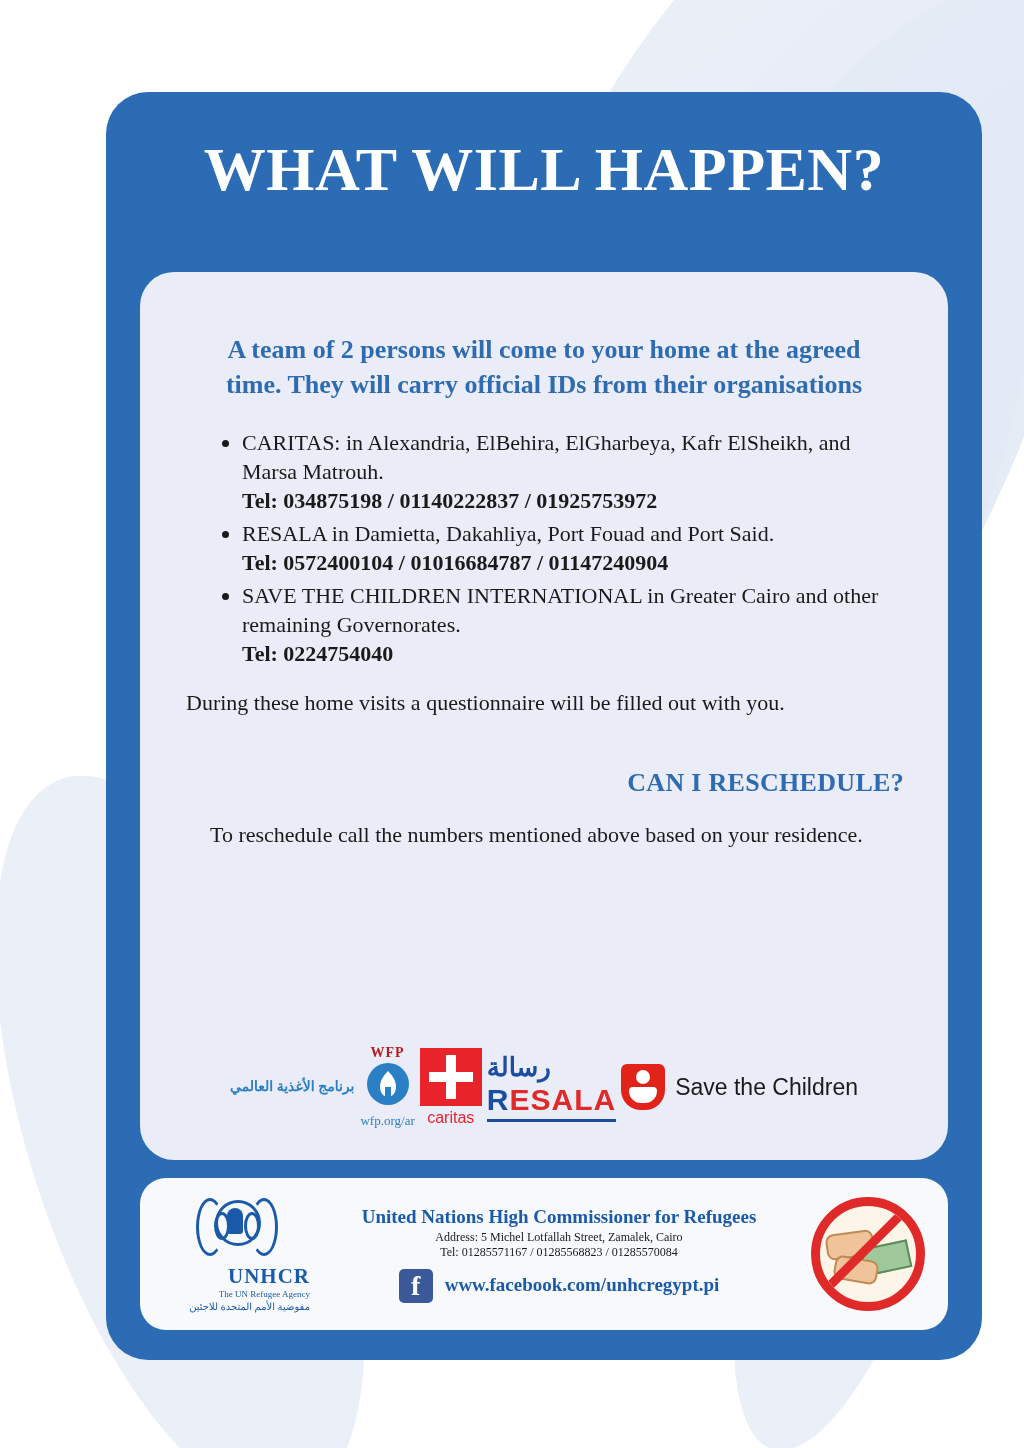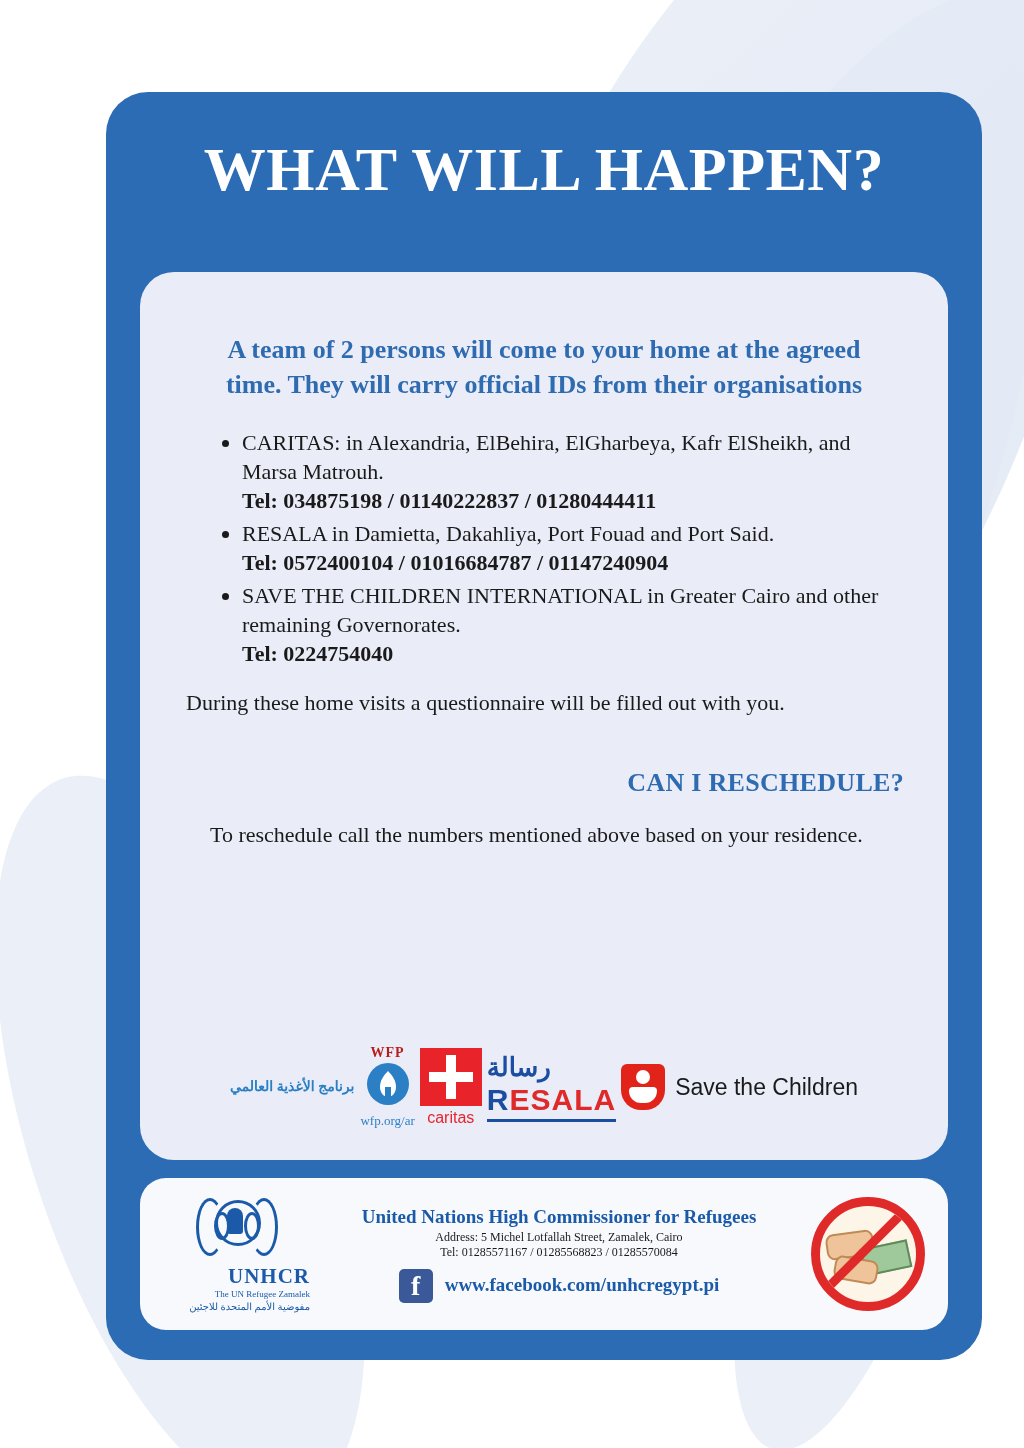--- a/index.html
+++ b/index.html
@@ -325,21 +325,21 @@
 
   <div class="title">WHAT WILL HAPPEN?</div>
 
   <div class="card">
 
     <div class="lead">A team of 2 persons will come to your home at the agreed time. They will carry official IDs from their organisations</div>
 
     <ul class="orgs">
       <li>
         <span>CARITAS: in Alexandria, ElBehira, ElGharbeya,  Kafr ElSheikh, and Marsa Matrouh.</span>
-        <span class="tel">Tel: 034875198 / 01140222837 / 01280444411</span>
+        <span class="tel">Tel: 034875198 / 01140222837 / 01925753972</span>
       </li>
       <li>
         <span>RESALA in Damietta, Dakahliya, Port Fouad and Port Said.</span>
         <span class="tel">Tel: 0572400104 / 01016684787 / 01147240904</span>
       </li>
       <li>
         <span>SAVE THE CHILDREN INTERNATIONAL in Greater Cairo and other remaining Governorates.</span>
         <span class="tel">Tel: 0224754040</span>
       </li>
     </ul>
@@ -389,21 +389,21 @@
     <div class="unhcr">
       <div class="unhcr-mark">
         <div class="globe"></div>
         <div class="fig"></div>
         <div class="arm-l"></div>
         <div class="arm-r"></div>
         <div class="wreath-l"></div>
         <div class="wreath-r"></div>
       </div>
       <div class="unhcr-name">UNHCR</div>
-      <div class="unhcr-tag">The UN Refugee Zamalek</div>
+      <div class="unhcr-tag">The UN Refugee Agency</div>
       <div class="unhcr-ar">مفوضية الأمم المتحدة للاجئين</div>
     </div>
 
     <div class="foot-text">
       <div class="foot-title">United Nations High Commissioner for Refugees</div>
       <div class="foot-line">Address: 5 Michel Lotfallah Street, Zamalek, Cairo</div>
       <div class="foot-line">Tel: 01285571167 / 01285568823 / 01285570084</div>
       <div class="fb-row">
         <div class="fb-icon">f</div>
         <div class="fb-url">www.facebook.com/unhcregypt.pi</div>

